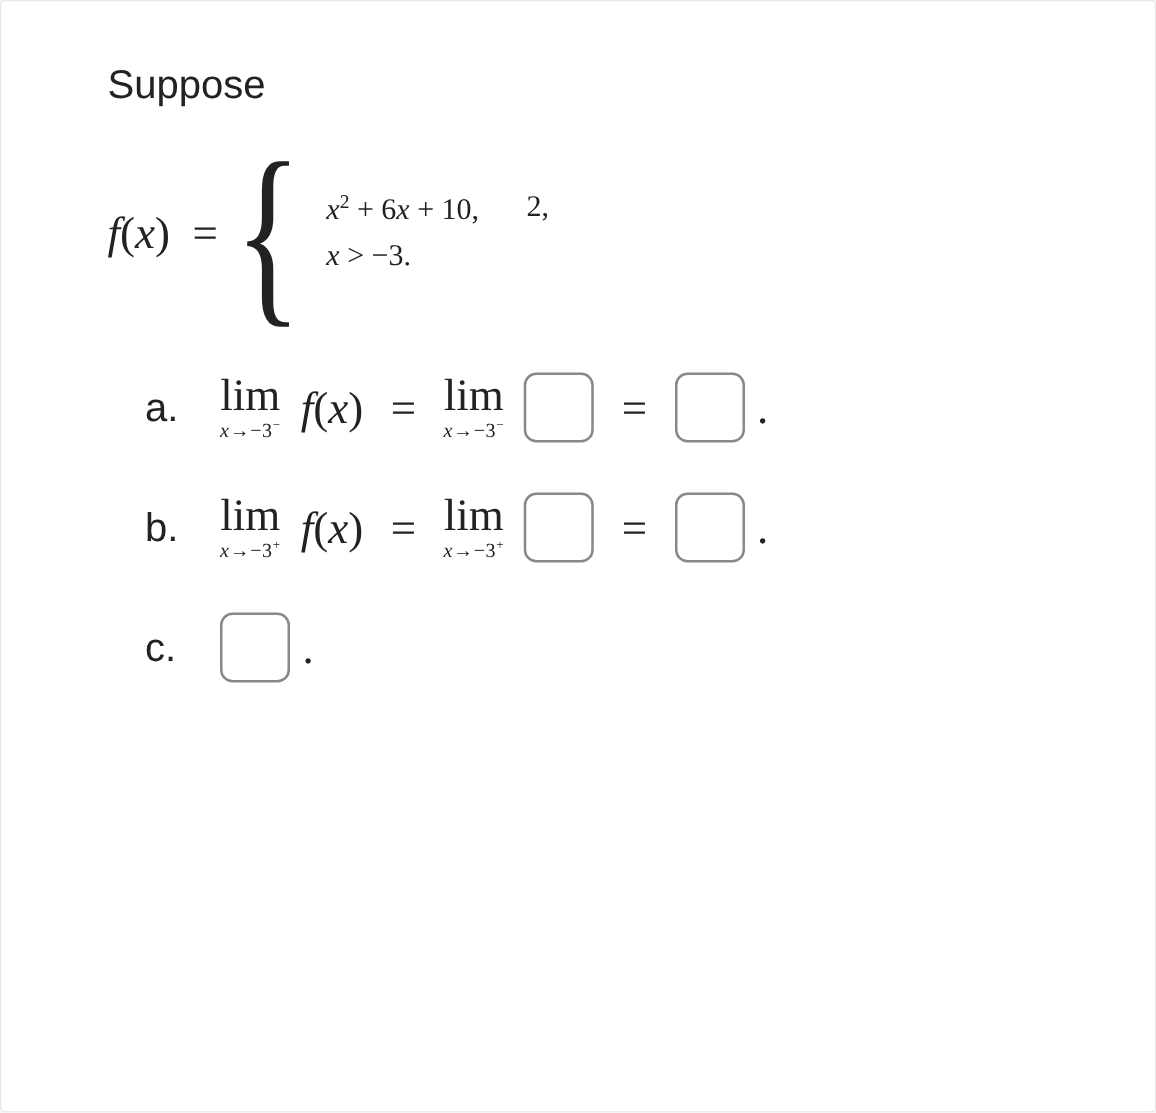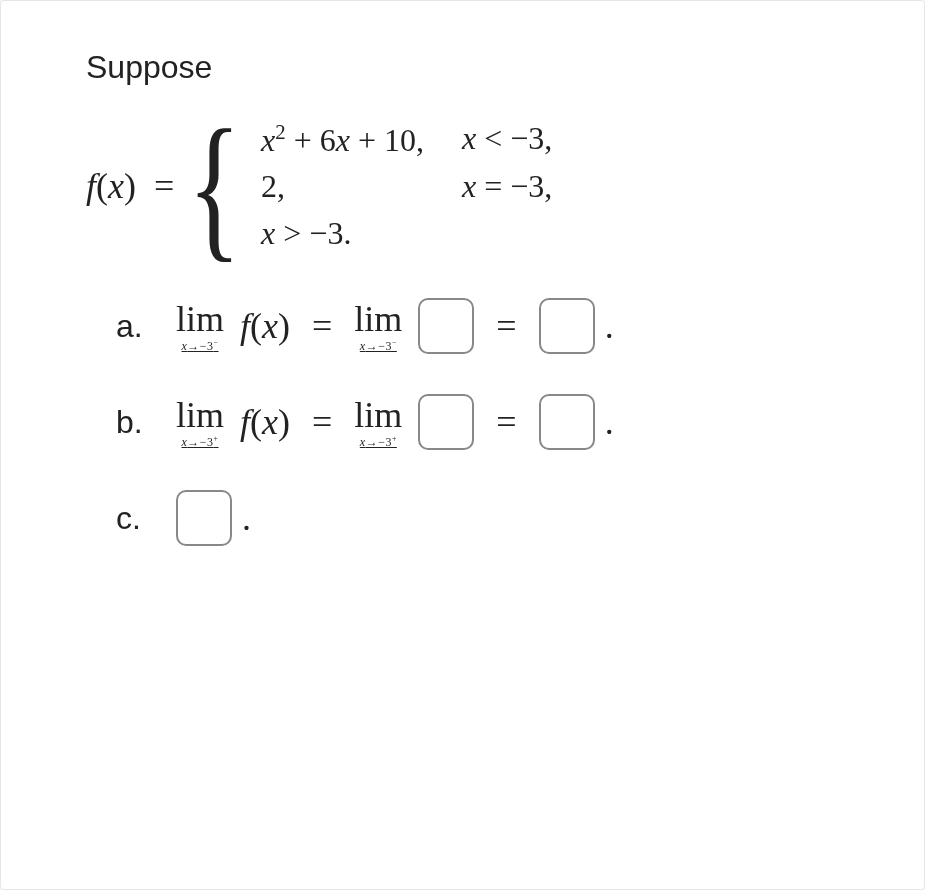--- a/index.html
+++ b/index.html
@@ -50,21 +50,21 @@
     margin-right: -10px;
     margin-left: -6px;
     user-select: none;
   }
   .cases {
     display: grid;
     grid-template-columns: auto auto;
     row-gap: 10px;
     column-gap: 38px;
     font-family: 'Times New Roman', Times, serif;
-    font-size: 32px;
+    font-size: 24px;
   }
   .cases .expr em, .cases .cond em { font-style: italic; }
   .prompt {
     font-size: 32px;
     line-height: 1.55;
     margin-bottom: 40px;
   }
   .prompt .mathx {
     font-family: 'Times New Roman', Times, serif;
     font-style: italic;
@@ -88,21 +88,21 @@
     width: 44px;
   }
   .lim {
     display: inline-flex;
     flex-direction: column;
     align-items: center;
     line-height: 1;
     justify-content: flex-end;
   }
   .lim .top { font-size: 36px; }
-  .lim .bot { font-size: 12px; margin-top: 2px; letter-spacing: 0.5px; text-decoration: underline; }
+  .lim .bot { font-size: 16px; margin-top: 2px; letter-spacing: 0.5px; }
   .fx {
     font-style: italic;
   }
   .paren { font-style: normal; }
   .eq {
     margin: 0 6px;
   }
   .blank {
     display: inline-block;
     width: 52px;
@@ -124,24 +124,22 @@
 <div class="card">
 
   <div class="suppose">Suppose</div>
 
   <div class="piecewise">
     <span class="fxeq"><em>f</em>(<em>x</em>) &nbsp;=</span>
     <div class="brace-wrap">
       <span class="brace">{</span>
       <div class="cases">
         <span class="expr"><em>x</em><sup>2</sup> + 6<em>x</em> + 10,</span>
-        <span class="cond"><em>x</em> &lt; −3,</span>
 
         <span class="expr">2,</span>
-        <span class="cond"><em>x</em> = −3,</span>
 
         <span class="cond"><em>x</em> &gt; −3.</span>
       </div>
     </div>
   </div>
 
 
   <div class="parts">
 
     <div class="part-row">

